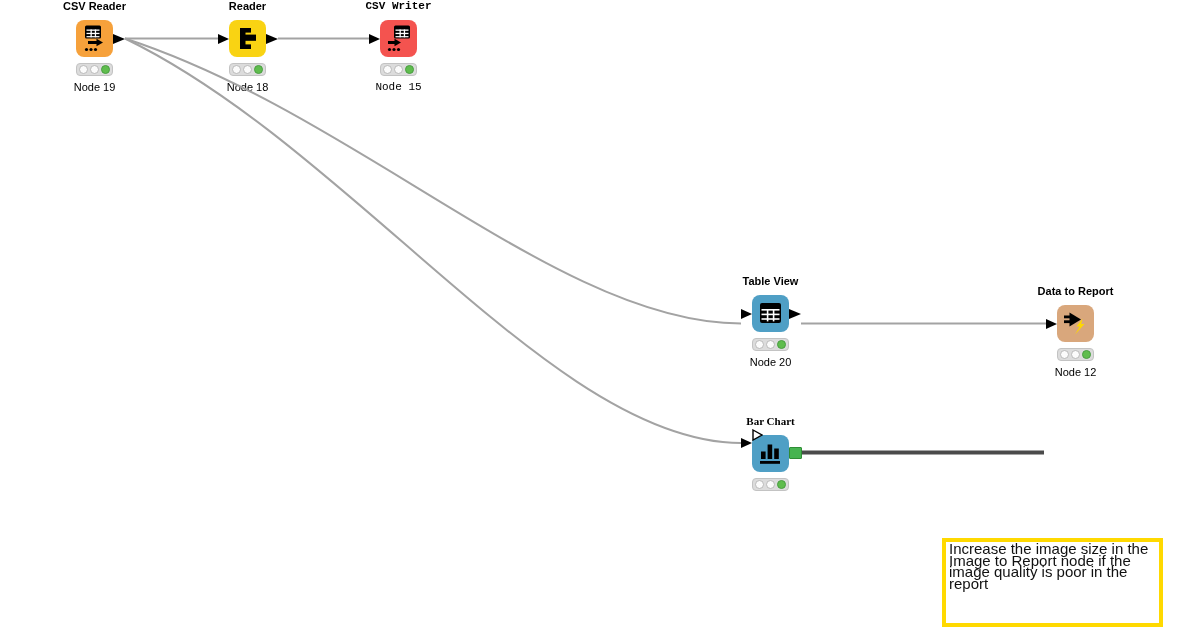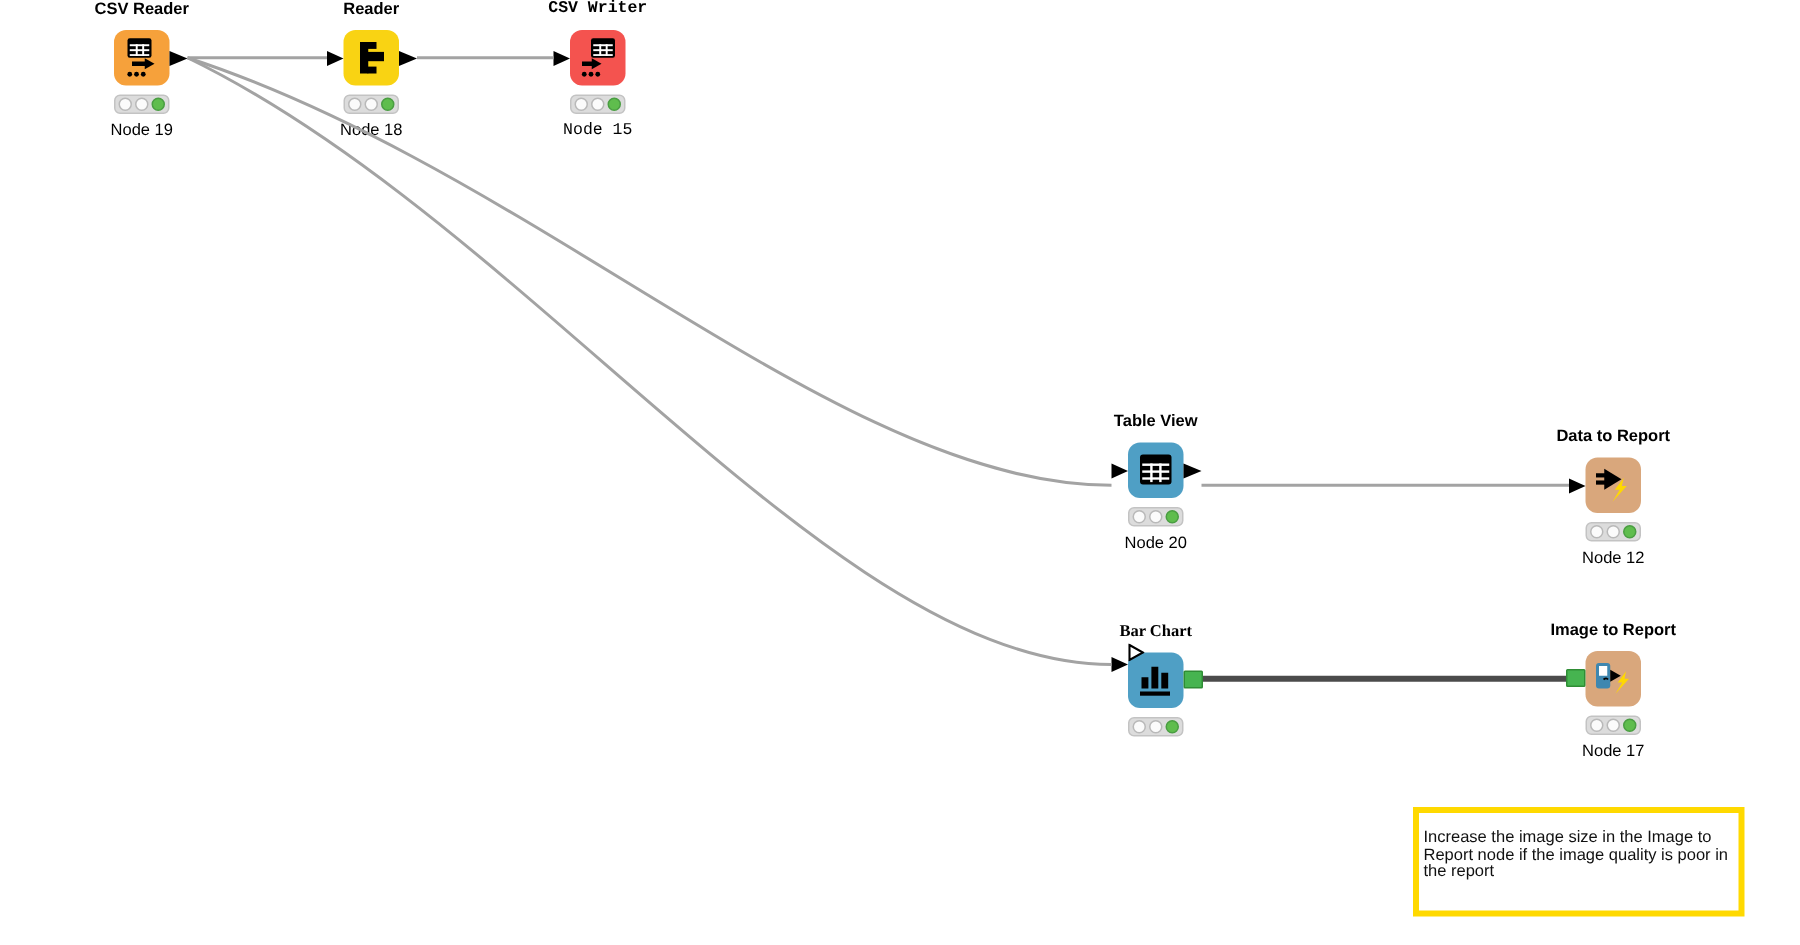--- a/index.html
+++ b/index.html
@@ -51,23 +51,23 @@
     margin-top:6px; width:37px; height:13px; border-radius:4px;
     background:#dcdcdc; border:1px solid #c3c3c3; box-sizing:border-box;
     display:flex; align-items:center; justify-content:center; gap:2px;
   }
   .dot{width:9px; height:9px; border-radius:50%; background:#fbfbfb;
        border:1px solid #b9b9b9; box-sizing:border-box;}
   .dot.on{background:var(--status-green); border-color:#4a9e42;}
   .node-name{margin-top:5px; height:13px; line-height:13px; font-size:11px; color:#000; white-space:nowrap;}
 
   .annotation{
-    position:absolute; left:942px; top:538px; width:221px; height:73px; z-index:1;
+    position:absolute; left:942px; top:538px; width:221px; height:89px; z-index:1;
     background:#ffffff; border:4px solid var(--annotation-border); box-sizing:border-box;
-    padding:11px 3px; font-size:11px; line-height:11.5px; color:#111;
+    padding:1px 3px; font-size:15px; line-height:11.5px; color:#111;
   }
 </style>
 </head>
 <body>
 
 <div id="canvas">
 
   <svg id="wires" width="1200" height="630">
     <line class="wire" x1="125" y1="38.5" x2="218" y2="38.5"></line>
     <line class="wire" x1="278" y1="38.5" x2="369" y2="38.5"></line>
@@ -206,37 +206,18 @@
       <div class="port-sq-out"></div>
     </div>
     <div class="traffic">
       <div class="dot"></div>
       <div class="dot"></div>
       <div class="dot on"></div>
     </div>
     <div class="node-name"></div>
   </div>
 
-  <div class="node" style="left:1015.5px; top:414px;">
-    <div class="node-title">Image to Report</div>
-    <div class="node-box" style="background: rgb(217, 167, 124);">
-      <svg width="37" height="37" viewBox="0 0 37 37">
-        <rect x="7" y="8" width="9.5" height="17" rx="2" fill="#3e87b0"></rect>
-        <rect x="9" y="10" width="5.5" height="6.5" fill="#fff"></rect>
-        <path d="M12 19 q2 -1.5 3 0" stroke="#000" stroke-width="1.2" fill="none"></path>
-        <path d="M16.5 12.5 L23.5 16.5 L16.5 20.5 Z" fill="#000"></path>
-        <path d="M27 13.5 L21.5 21 L24.5 21 L20 28.5 L29 18.5 L26 18.5 Z" fill="#ffd800"></path>
-      </svg>
-      <div class="port-sq-in"></div>
-    </div>
-    <div class="traffic">
-      <div class="dot"></div>
-      <div class="dot"></div>
-      <div class="dot on"></div>
-    </div>
-    <div class="node-name">Node 17</div>
-  </div>
 
   <div class="annotation">
     <span>Increase the image size in the Image to Report node if the image quality is poor in the report</span>
   </div>
 
 </div>
 
 </body></html>

